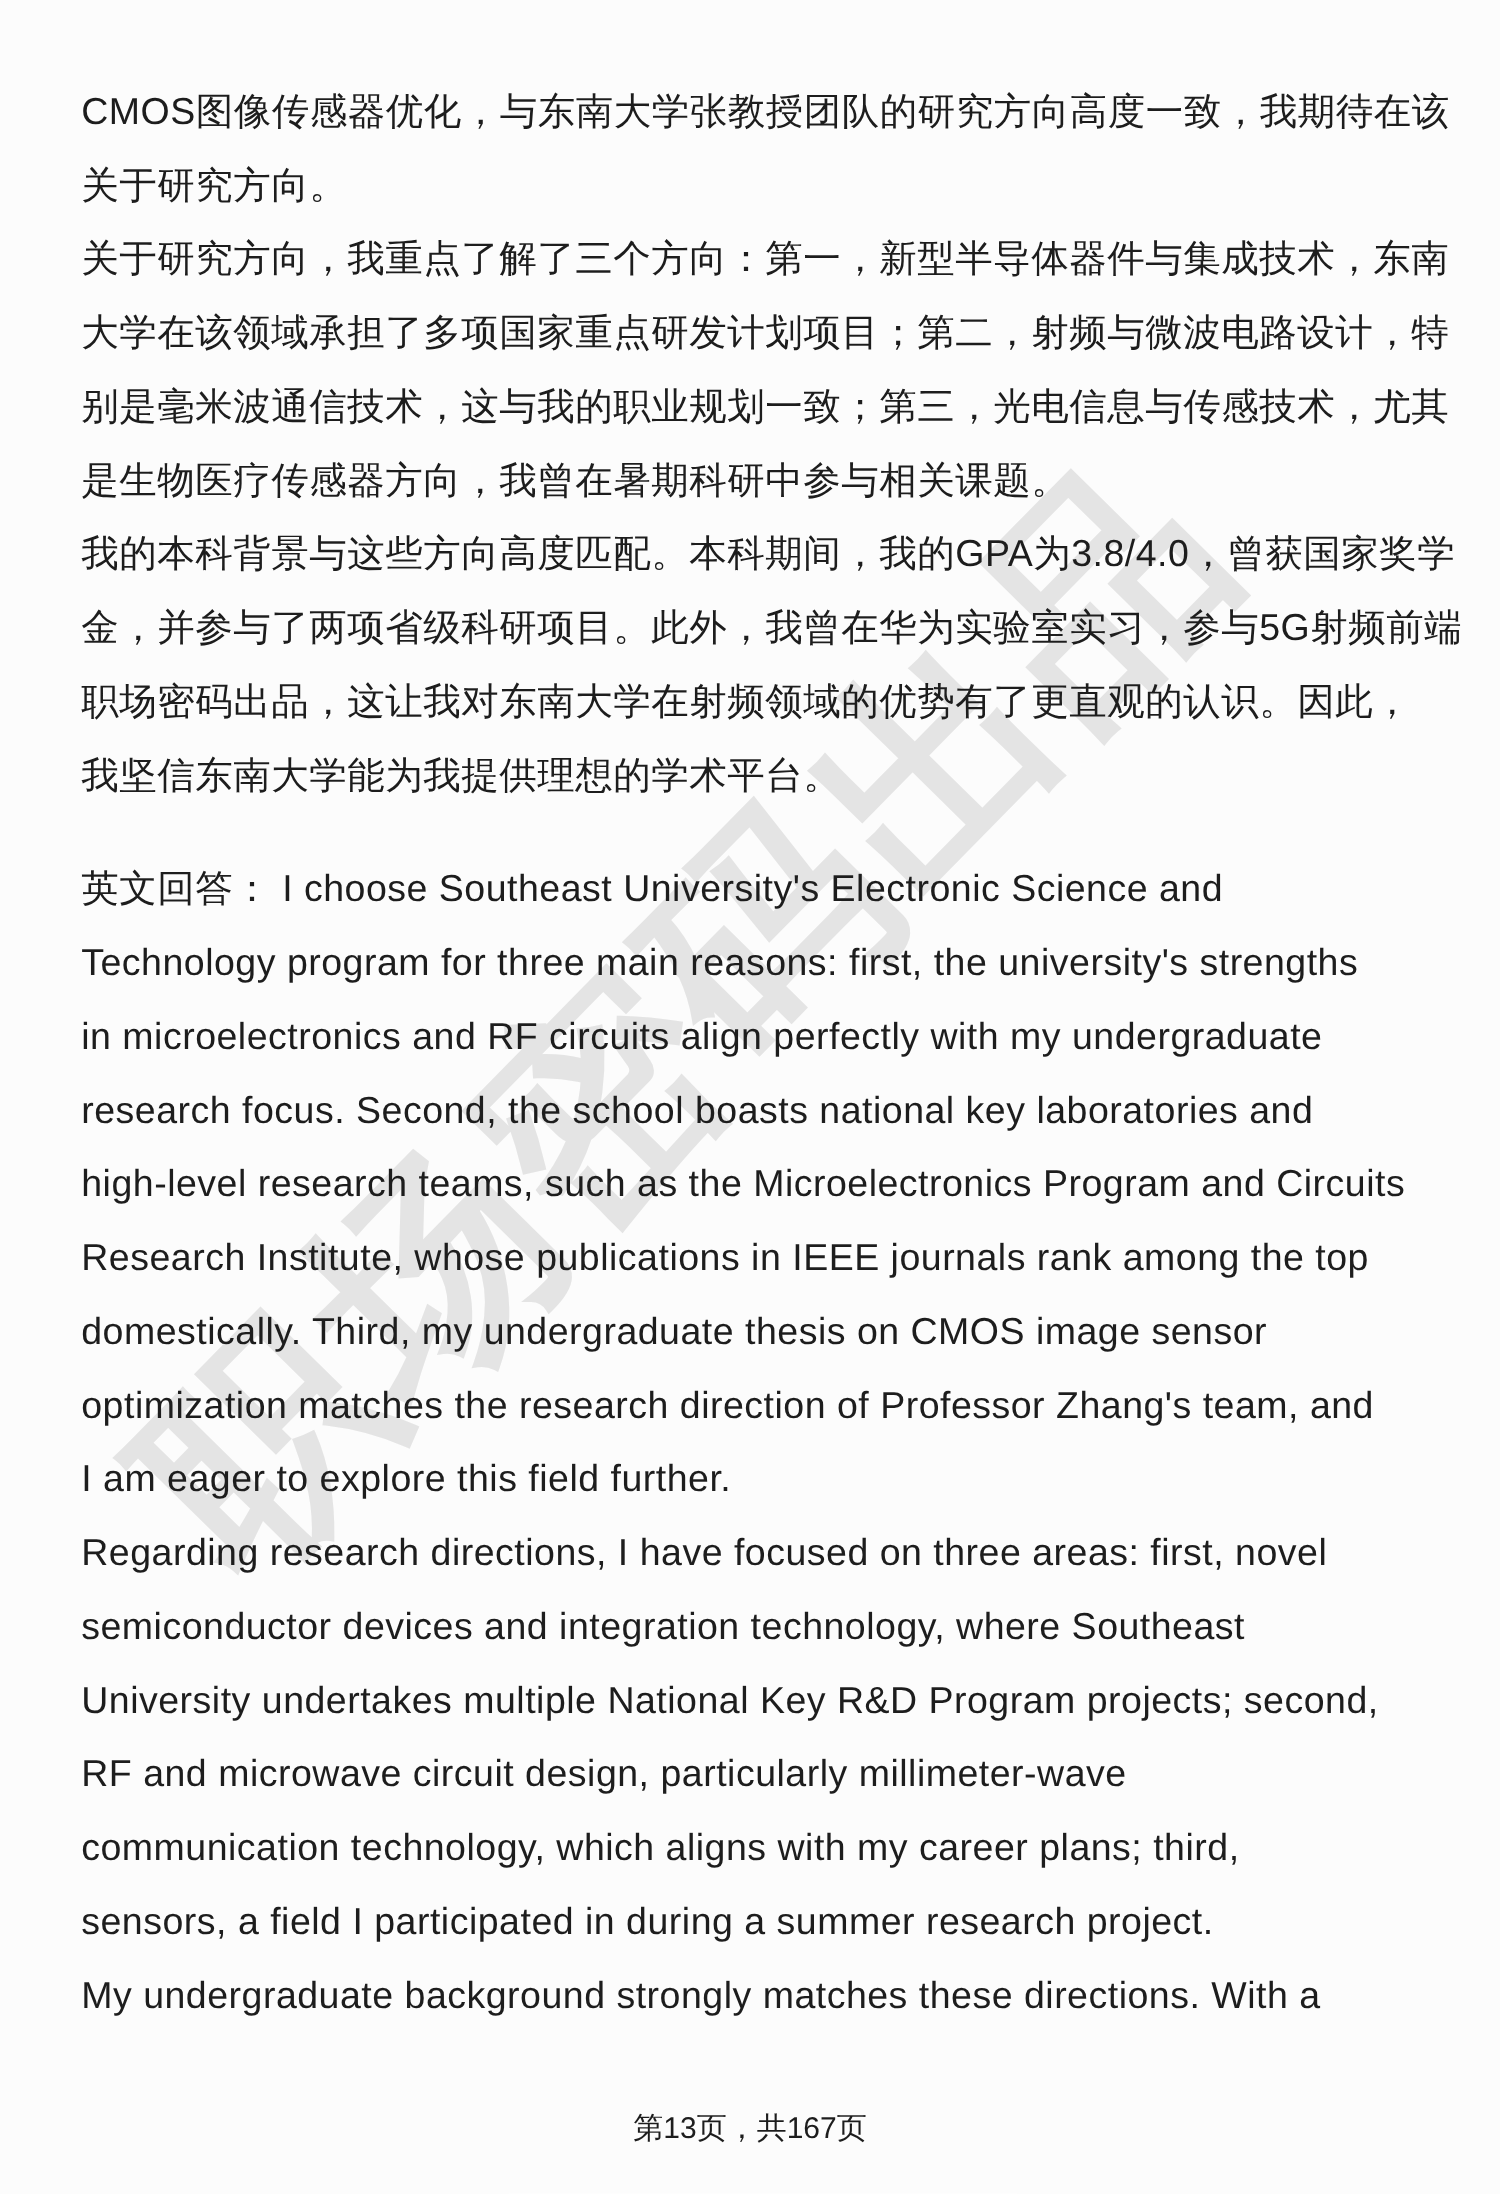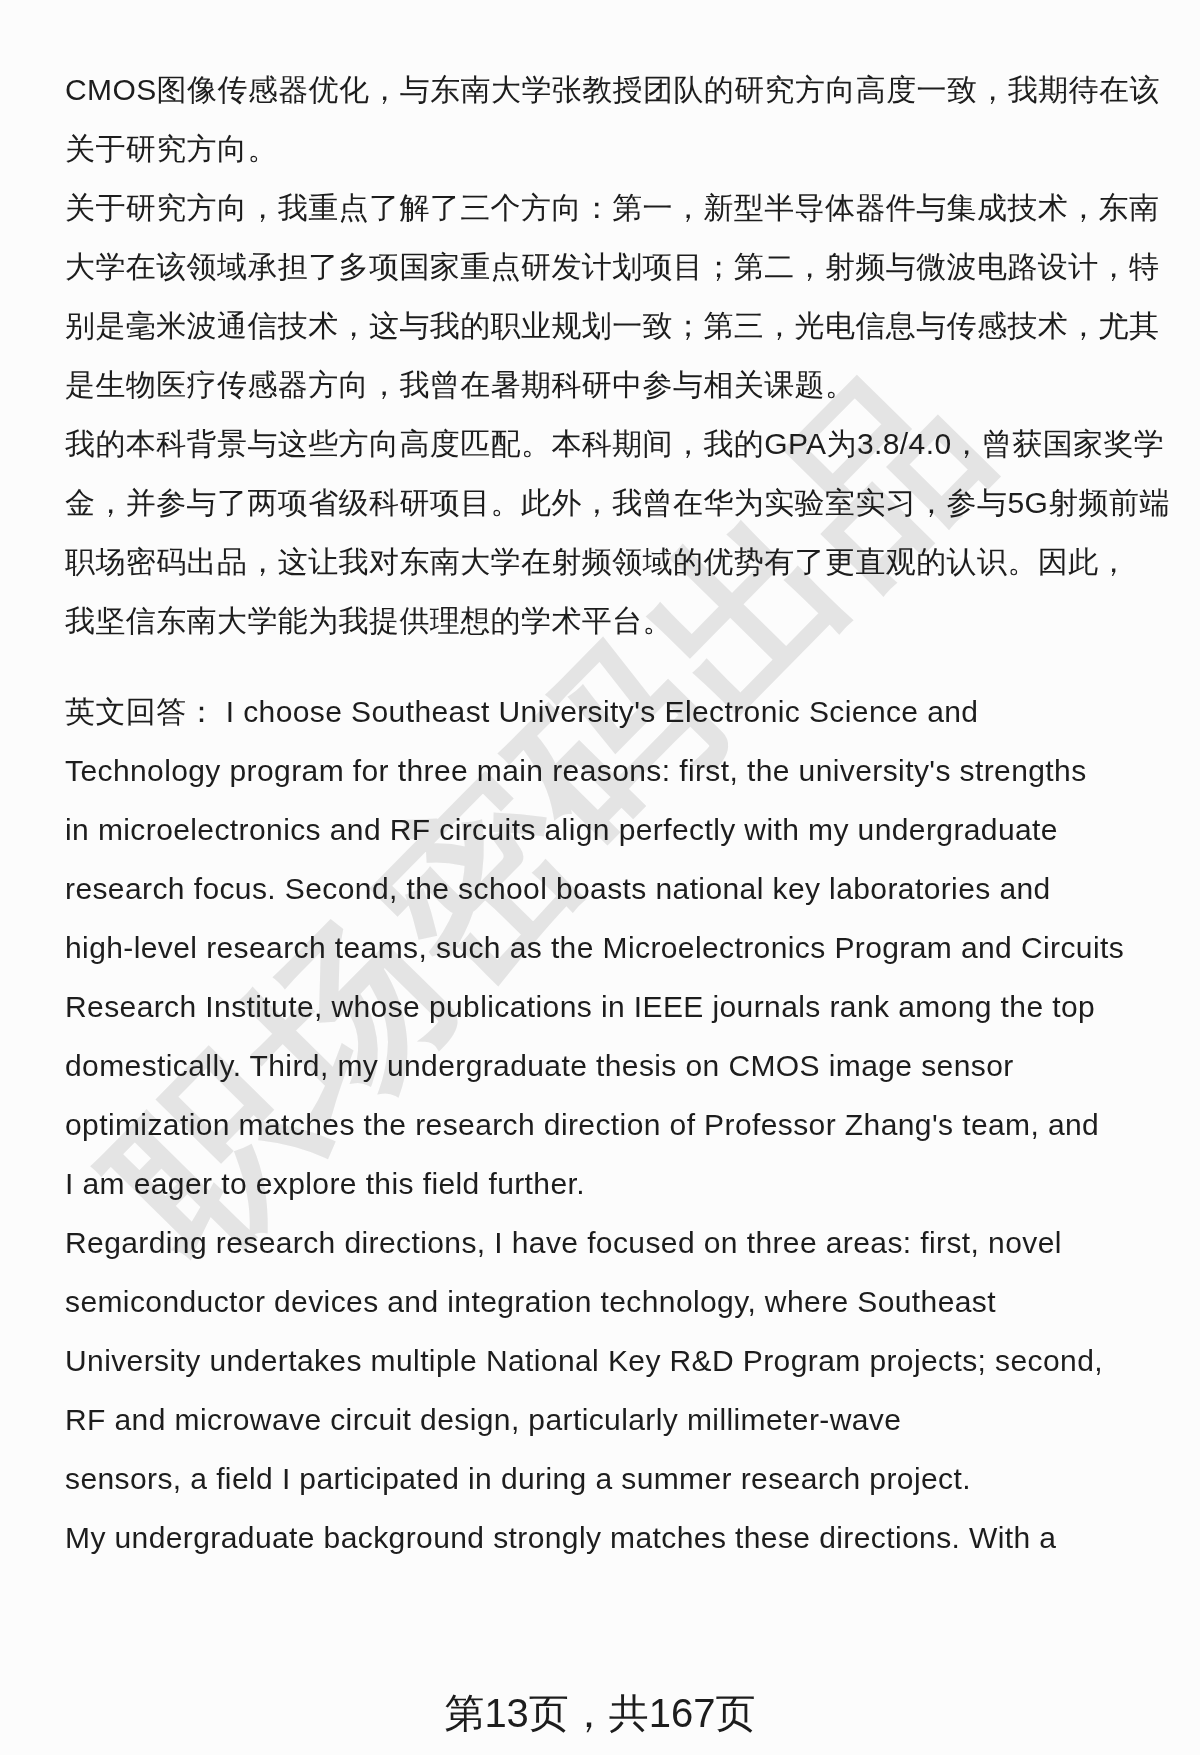--- a/index.html
+++ b/index.html
@@ -45,21 +45,21 @@
     height: 59px;
     white-space: nowrap;
     letter-spacing: 0.4px;
   }
   .footer {
     position: absolute;
     left: 0;
     top: 1686px;
     width: 100%;
     text-align: center;
-    font-size: 40px;
+    font-size: 24px;
     z-index: 1;
   }
 </style>
 </head>
 <body>
 
 <div class="page">
   <div class="watermark" style="color: rgb(228, 228, 228);">职场密码出品</div>
 
   <div class="content">
@@ -82,19 +82,20 @@
         <div class="line">research focus. Second, the school boasts national key laboratories and</div>
         <div class="line">high-level research teams, such as the Microelectronics Program and Circuits</div>
         <div class="line">Research Institute, whose publications in IEEE journals rank among the top</div>
         <div class="line">domestically. Third, my undergraduate thesis on CMOS image sensor</div>
         <div class="line">optimization matches the research direction of Professor Zhang's team, and</div>
         <div class="line">I am eager to explore this field further.</div>
         <div class="line">Regarding research directions, I have focused on three areas: first, novel</div>
         <div class="line">semiconductor devices and integration technology, where Southeast</div>
         <div class="line">University undertakes multiple National Key R&amp;D Program projects; second,</div>
         <div class="line">RF and microwave circuit design, particularly millimeter-wave</div>
+        <div class="line">communication technology, which aligns with my career plans; third,</div>
         <div class="line">sensors, a field I participated in during a summer research project.</div>
         <div class="line">My undergraduate background strongly matches these directions. With a</div>
       </div>
     </div>
 
   <div class="footer">第13页，共167页</div>
 </div>
 
 </body></html>

